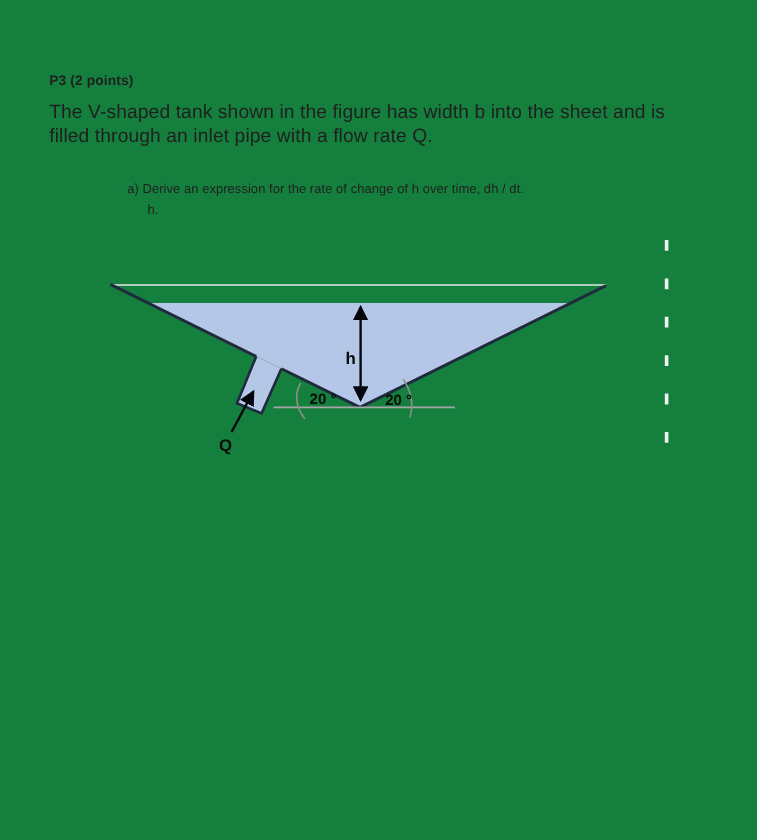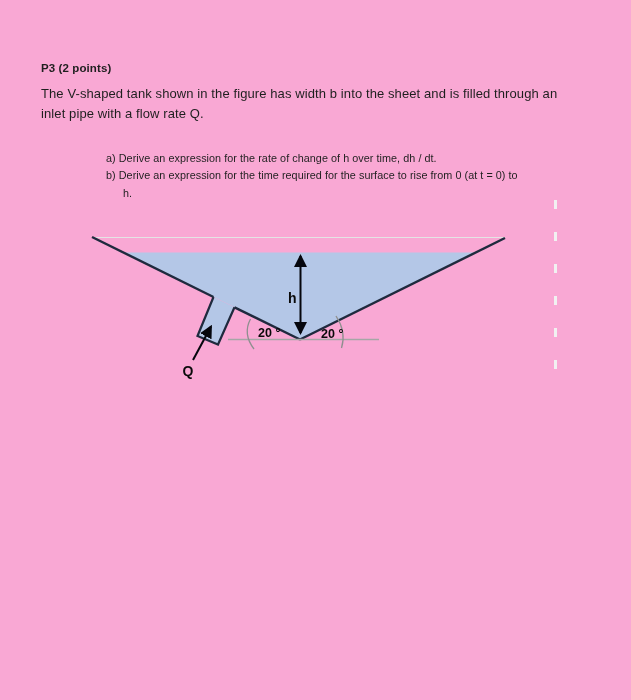--- a/index.html
+++ b/index.html
@@ -9,36 +9,36 @@
     width: 631px;
     height: 700px;
     overflow: hidden;
     font-family: "Liberation Sans", "DejaVu Sans", sans-serif;
     color: #1f1f1f;
   }
   .page {
     position: relative;
     width: 631px;
     height: 700px;
-    background: #f9a8d4;
+    background: #15803d;
   }
   .heading {
     position: absolute;
     left: 41px;
     top: 62px;
     font-size: 11.5px;
     font-weight: bold;
     letter-spacing: 0.1px;
   }
   .paragraph {
     position: absolute;
     left: 41px;
     top: 84px;
     width: 520px;
-    font-size: 13px;
+    font-size: 16px;
     line-height: 20px;
     letter-spacing: 0.1px;
   }
   .subquestions {
     position: absolute;
     left: 62px;
     top: 150px;
     width: 512px;
     font-size: 10.8px;
     line-height: 17.3px;
@@ -65,21 +65,20 @@
 <body>
 
 <div class="page">
 
   <div class="heading">P3 (2 points)</div>
 
   <div class="paragraph">The V-shaped tank shown in the figure has width b into the sheet and is filled through an inlet pipe with a flow rate Q.</div>
 
   <div class="subquestions">
     <div class="subq-line">a) Derive an expression for the rate of change of h over time, dh / dt.</div>
-    <div class="subq-line">b) Derive an expression for the time required for the surface to rise from 0 (at t = 0) to</div>
     <div class="subq-line subq-continuation">h.</div>
   </div>
 
   <svg class="figure-svg" viewBox="0 0 631 700">
     <defs>
       <marker id="ah" viewBox="0 0 10 10" refX="8.5" refY="5" markerWidth="6.5" markerHeight="6.5" orient="auto-start-reverse">
         <path d="M0,0 L10,5 L0,10 z" class="arrowhead" fill="#05060d"></path>
       </marker>
     </defs>
 

